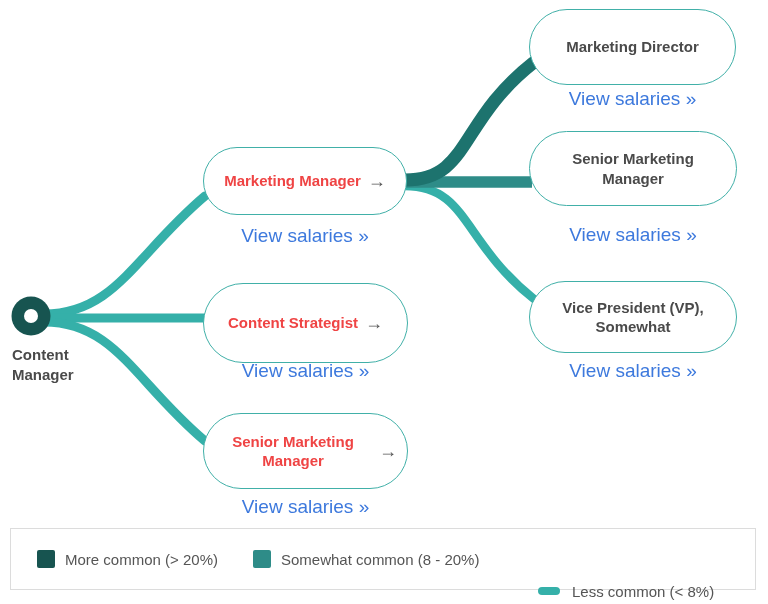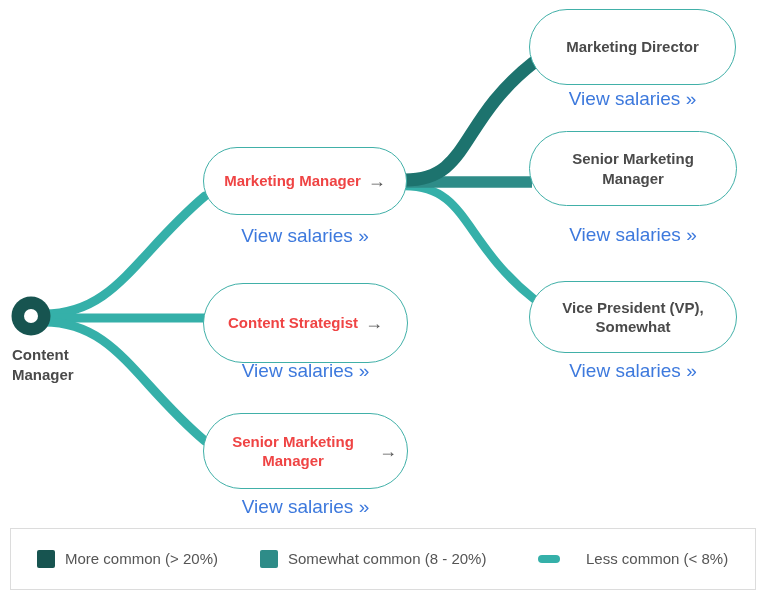--- a/index.html
+++ b/index.html
@@ -77,25 +77,26 @@
     width: 746px; height: 62px;
     box-sizing: border-box;
     border: 1px solid #dcdcdc;
     background: #ffffff;
   }
   .legend-item {
     position: absolute;
     top: 50%;
     transform: translateY(-50%);
     display: flex;
+    align-items: center;
     gap: 10px;
   }
   .legend-item.i0 { left: 26px; }
-  .legend-item.i1 { left: 249px; }
-  .legend-item.i2 { left: 527px; gap: 26px; }
+  .legend-item.i1 { left: 242px; }
+  .legend-item.i2 { left: 527px; gap: 12px; margin-top: 32px; }
   .legend-label { font-size: 15px; color: #555555; white-space: nowrap; }
   .swatch { display: block; }
 </style>
 </head>
 <body>
 
 <div class="stage">
 
   <svg class="links" width="768" height="604" viewBox="0 0 768 604">
 

